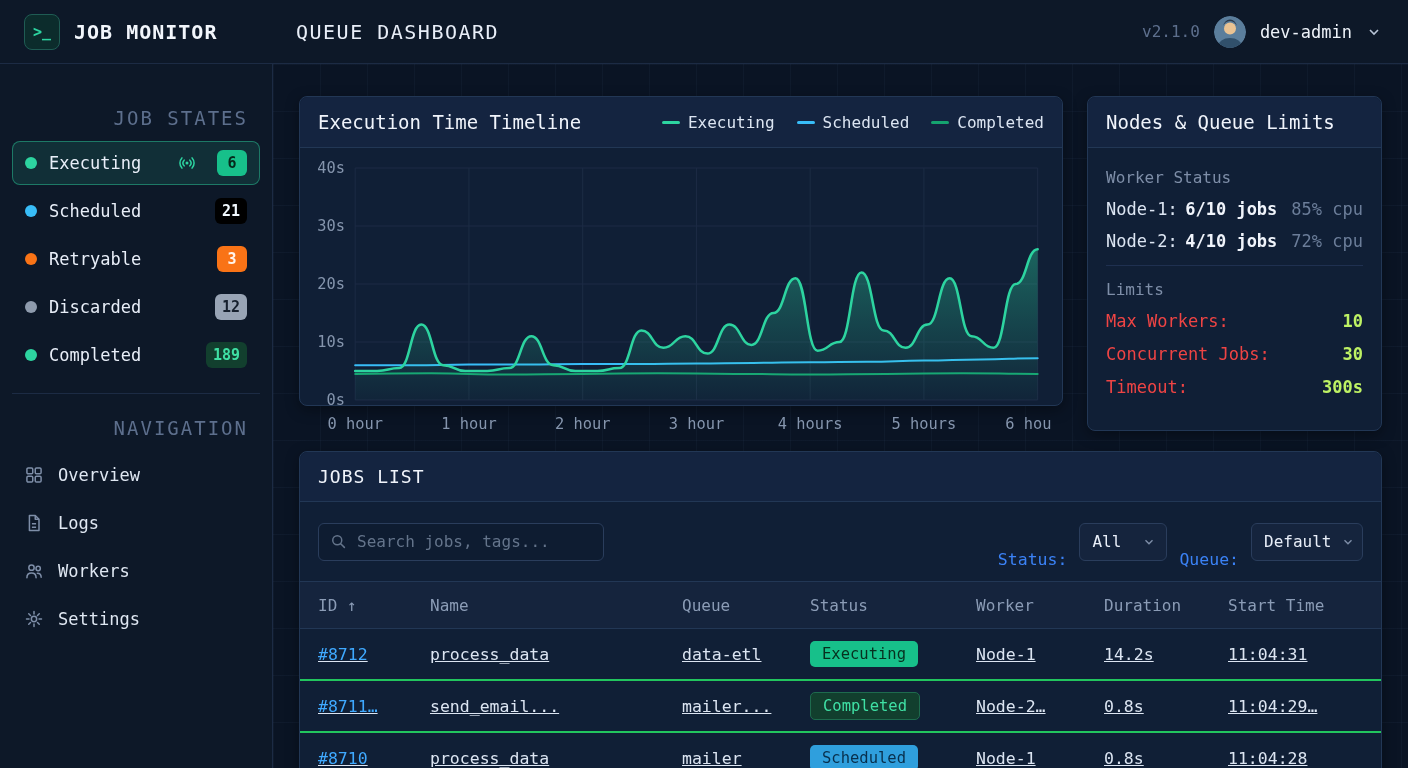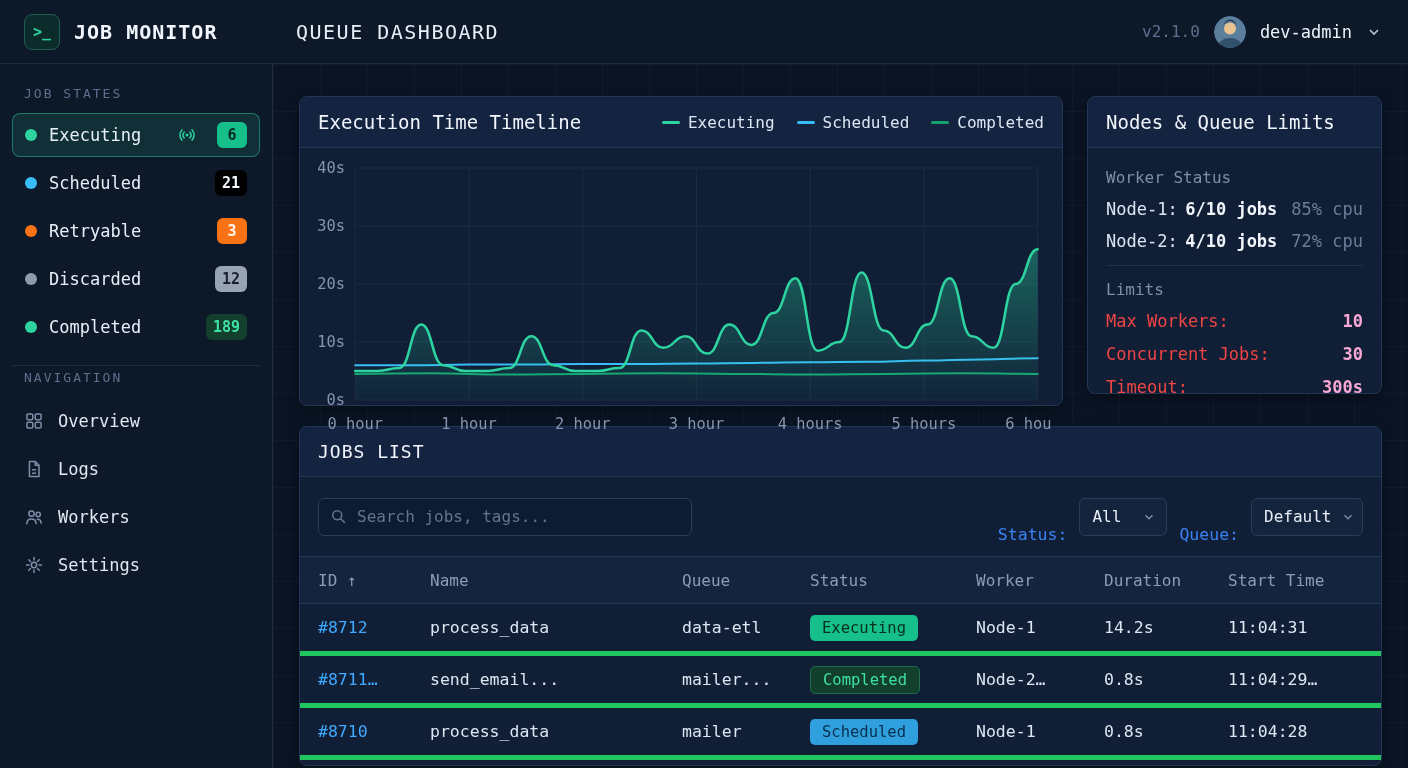--- a/index.html
+++ b/index.html
@@ -23,21 +23,21 @@
   .brand-title { font-size:20px; font-weight:bold; letter-spacing:1px; color:#f2f6fc; }
   .page-title { font-size:20px; letter-spacing:1.5px; color:#e8eef8; margin-left:23px; }
   .topbar-right { margin-left:auto; display:flex; align-items:center; gap:14px; }
   .version { color:#5d6f8d; font-size:16px; }
   .avatar { width:32px; height:32px; border-radius:50%; overflow:hidden; flex:0 0 32px; }
   .username { font-size:17px; color:#eef3fa; }
   .chev { color:#b8c4d6; display:flex; }
 
   
   .sidebar { background:#0d1828; border-right:1px solid #1c2b44; padding:20px 12px 0 12px; }
-  .section-label { color:#5d6f8d; font-size:13px; letter-spacing:2px; margin:2px 12px 12px 12px; }
+  .section-label { color:#5d6f8d; font-size:19px; letter-spacing:2px; margin:23px 12px 12px 12px;text-align:right; }
   .state-item {
     display:flex; align-items:center; gap:12px; height:44px; padding:0 12px; margin-bottom:4px;
     border-radius:8px; border:1px solid transparent; cursor:pointer;
   }
   .state-item.active { background:rgba(45,212,160,0.13); border-color:rgba(45,212,160,0.45); }
   .dot { width:12px; height:12px; border-radius:50%; flex:0 0 12px; }
   .state-label { font-size:17px; color:#e8eef8; }
   .live-ic { margin-left:auto; display:flex; color:#2dd4a0; }
   .badge {
     margin-left:auto; min-width:30px; height:26px; border-radius:6px; padding:0 7px;
@@ -68,36 +68,36 @@
 
   
   .timeline-card { height:310px; display:flex; flex-direction:column; }
   .legend { margin-left:auto; display:flex; gap:22px; }
   .legend-item { display:flex; align-items:center; gap:8px; }
   .legend-dash { width:18px; height:3px; border-radius:2px; }
   .legend-label { font-size:16px; color:#dce5f2; }
   .chart-wrap { padding:8px 10px 0 6px; }
 
   
-  .nodes-card { height:298px; }
+  .nodes-card { height:335px; }
   .nodes-body { padding:14px 18px; }
   .sub-head { color:#7e8ea8; font-size:16px; margin:6px 0 12px 0; }
   .worker-row { display:flex; align-items:baseline; font-size:17px; margin-bottom:12px; }
   .worker-name { color:#dce5f2; }
   .worker-jobs { margin-left:auto; color:#f0f4fb; font-weight:bold; }
   .worker-cpu { color:#6b7d99; margin-left:14px; }
   .nodes-divider { border-top:1px solid #1f3050; margin:14px 0; }
   .limit-row { display:flex; font-size:17px; margin-bottom:13px; }
   .limit-label { color:#ef4444; }
-  .limit-value { margin-left:auto; color:#f9a8d4; font-weight:bold; }
+  .limit-value { margin-left:auto; color:#bef264; font-weight:bold; }
 
   
   .jobs-card { margin-top:20px; min-height:340px; }
   .controls { display:flex; align-items:center; padding:12px 18px; gap:12px; }
-  .search-box { position:relative; width:374px;border-radius:15px; }
+  .search-box { position:relative; width:286px;border-radius:15px; }
   .search-box .sicon { position:absolute; left:11px; top:9px; color:#64748b; }
   .search-input {
     width:100%; height:38px; background:#0e1c31; border:1px solid #2a3d5c; border-radius:6px;
     color:#dce5f2; font-family:"DejaVu Sans Mono", monospace; font-size:16px; padding:0 12px 0 38px;
   }
   .search-input::placeholder { color:#64748b; }
   .ctrl-right { margin-left:auto; display:flex; align-items:center; gap:12px; }
   .ctrl-label { font-size:16.5px; color:#3b82f6;margin-top:36px; }
   .select {
     height:38px; background:#15243d; border:1px solid #2a3d5c; border-radius:6px;
@@ -106,21 +106,21 @@
   .select-value { font-size:16px; color:#e8eef8; }
   .select .chev { color:#7e8ea8; }
 
   .table { }
   .tr, .thead {
     display:grid; grid-template-columns:112px 252px 128px 166px 128px 124px 1fr;
     align-items:center; padding:0 18px;
   }
   .thead { background:#15243d; border-top:1px solid #223755; border-bottom:1px solid #223755; height:48px; }
   .th { font-size:16px; color:#8b9cb6; cursor:pointer; }
-  .tr { height:52px; border-bottom:5px solid #22c55e; font-size:16.5px; color:#dce5f2; cursor:pointer; }
+  .tr { height:52px; border-bottom:2px solid #22c55e; font-size:16.5px; color:#dce5f2; cursor:pointer;text-decoration:underline; }
   .id-link { color:#3fa9ff; text-decoration:none; }
   .status-pill { display:inline-block; padding:4px 12px; border-radius:5px; font-size:15.5px; }
 </style>
 </head>
 <body>
 
 <div class="app">
 
   <header class="topbar">
     <div class="brand">

